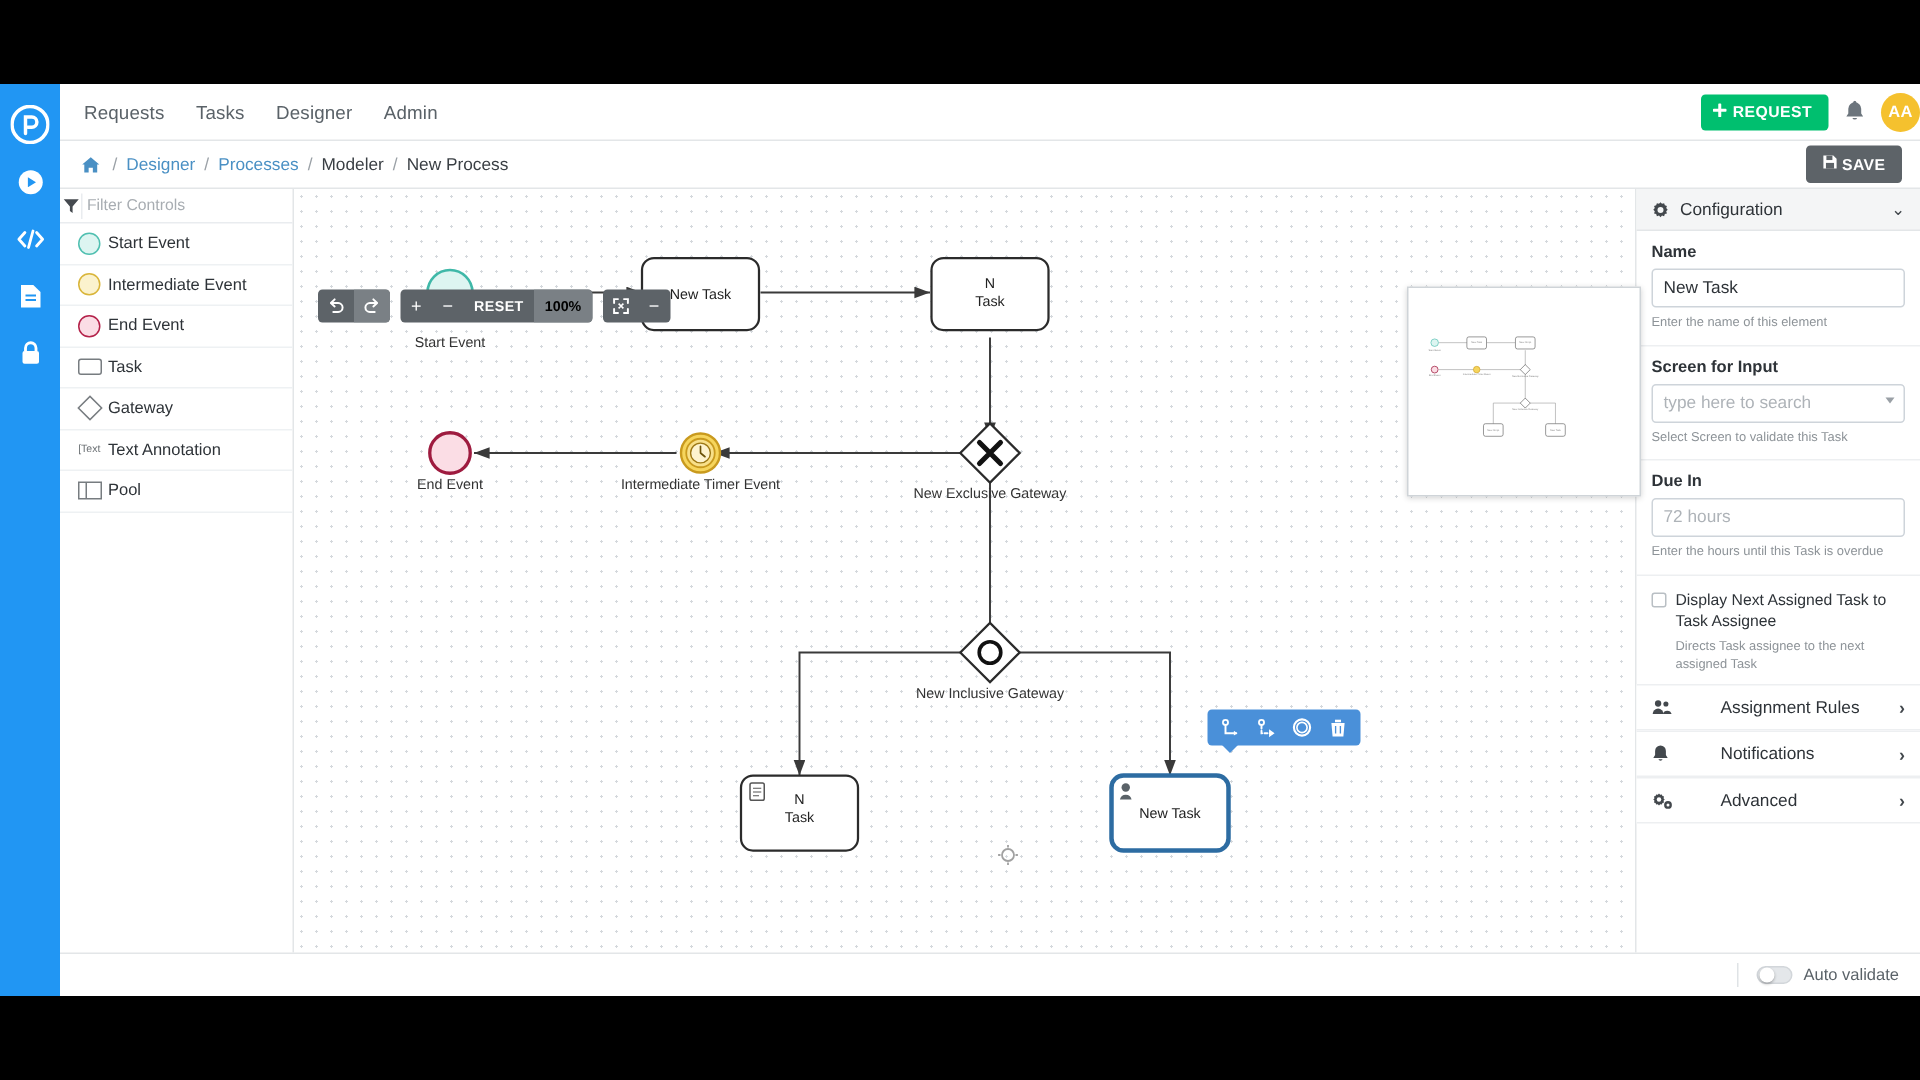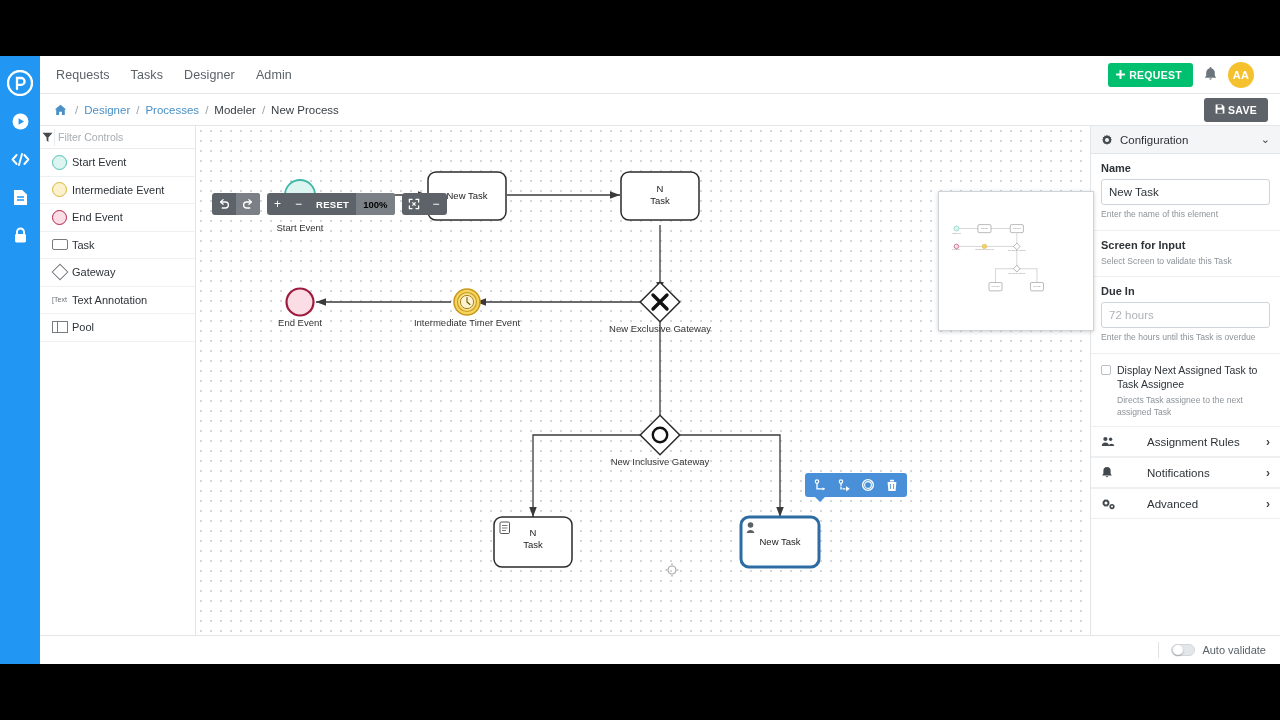--- a/index.html
+++ b/index.html
@@ -38,21 +38,21 @@
     width: 1240px; height: 38px;
     background: #fff;
     border-bottom: 1px solid #e3e6e8;
     display: flex; align-items: center;
   }
   .topnav { display: flex; align-items: center; margin-left: 16px; gap: 21px; }
   .topnav a {
     font-size: 12.5px; color: #5a6268; text-decoration: none; letter-spacing: .1px;
   }
   .topbar-right {
-    margin-left: auto; display: flex; align-items: center; gap: 10px; margin-right: 26px;
+    margin-left: auto; display: flex; align-items: center; gap: 10px; margin-right: 0;
   }
   .req-btn {
     background: #00bf6f; color: #fff; border: none; border-radius: 3px;
     font-size: 10.5px; font-weight: bold; letter-spacing: .3px;
     padding: 6px 11px 6px 8px; display: flex; align-items: center; gap: 4px;
     font-family: "Liberation Sans", sans-serif; cursor: pointer;
   }
   .bell { color: #6c757d; display: flex; align-items: center; }
   .avatar {
     width: 26px; height: 26px; border-radius: 50%;
@@ -597,20 +597,24 @@
     </div>
 
     <div class="cfg-sect">
       <div class="cfg-lab">Name</div>
       <input class="cfg-input" value="New Task" style="">
       <div class="cfg-help">Enter the name of this element</div>
     </div>
 
     <div class="cfg-sect">
       <div class="cfg-lab">Screen for Input</div>
+      <div class="cfg-select">
+        <input class="cfg-input" placeholder="type here to search" style="">
+        <span class="caret"></span>
+      </div>
       <div class="cfg-help">Select Screen to validate this Task</div>
     </div>
 
     <div class="cfg-sect">
       <div class="cfg-lab">Due In</div>
       <input class="cfg-input" placeholder="72 hours" style="">
       <div class="cfg-help">Enter the hours until this Task is overdue</div>
     </div>
 
     <div class="cfg-check">

